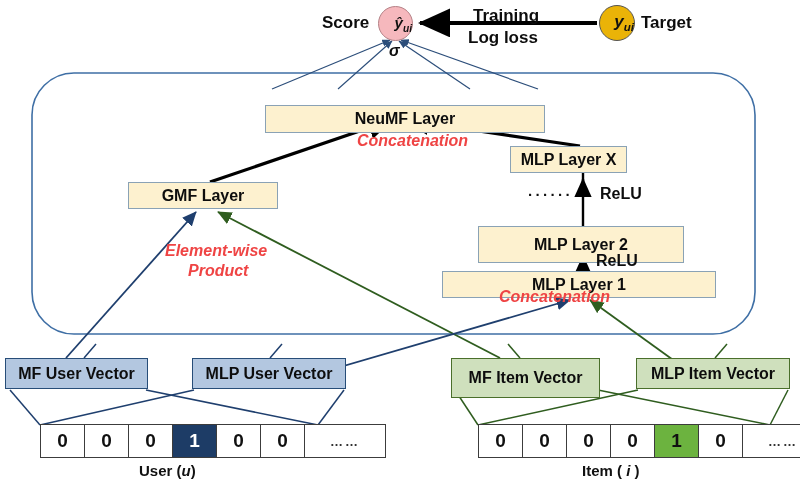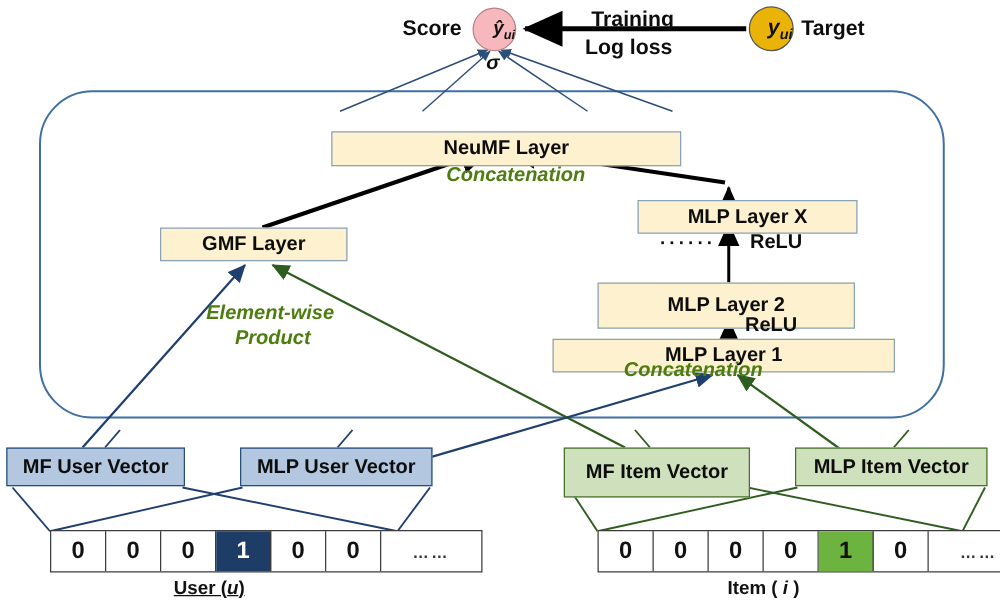--- a/index.html
+++ b/index.html
@@ -38,21 +38,21 @@
   .plain-label{
     position:absolute;
     font-weight:bold;
     color:#0d0d0d;
     white-space:nowrap;
   }
   .italic-label{
     position:absolute;
     font-weight:bold;
     font-style:italic;
-    color:#4d7c0f;
+    color:#ef4444;
     white-space:nowrap;
     text-align:center;
   }
 
   .circle{
     position:absolute;
     box-sizing:border-box;
     border-radius:50%;
     display:flex;align-items:center;justify-content:flex-end;
     font-weight:bold;
@@ -181,21 +181,21 @@
   <div class="circle" id="target-circle">
     <span><span class="vsym">y</span><sub>ui</sub></span>
   </div>
 
   <div class="plain-label" style="left:641px;top:13px;font-size:17px;">Target</div>
 
   <div class="box layer-box" style="left:265px;top:89px;width:280px;height:28px;margin-top:16px;">NeuMF Layer</div>
 
   <div class="box layer-box" style="left:128px;top:182px;width:150px;height:27px;">GMF Layer</div>
 
-  <div class="box layer-box" style="left:510px;top:160px;width:176px;height:27px;">MLP Layer X</div>
+  <div class="box layer-box" style="left:510px;top:146px;width:117px;height:27px;">MLP Layer X</div>
 
   <div class="box layer-box" style="left:478px;top:226px;width:206px;height:37px;">MLP Layer 2</div>
 
   <div class="box layer-box" style="left:442px;top:271px;width:274px;height:27px;">MLP Layer 1</div>
 
   <div class="italic-label" style="left:357px;top:132px;font-size:16px;">Concatenation</div>
 
   <div class="italic-label" style="left:499px;top:288px;font-size:16px;">Concatenation</div>
 
   <div class="italic-label" style="left:165px;top:242px;font-size:16px;">Element-wise</div>
@@ -212,21 +212,21 @@
 
   <div class="onehot" id="user-onehot" style="left:40px;top:424px;">
       <div class="cell">0</div>
       <div class="cell">0</div>
       <div class="cell">0</div>
       <div class="cell hot-user">1</div>
       <div class="cell">0</div>
       <div class="cell">0</div>
       <div class="cell dots">……</div>
     </div>
-  <div class="sub-caption" style="left:139px;top:462px;text-decoration:underline;"><span>User (</span><span class="vsym">u</span><span>)</span></div>
+  <div class="sub-caption" style="left:139px;top:462px;"><span>User (</span><span class="vsym">u</span><span>)</span></div>
 
   <div class="onehot" id="item-onehot" style="left:478px;top:424px;">
       <div class="cell">0</div>
       <div class="cell">0</div>
       <div class="cell">0</div>
       <div class="cell">0</div>
       <div class="cell hot-item">1</div>
       <div class="cell">0</div>
       <div class="cell dots">……</div>
     </div>

